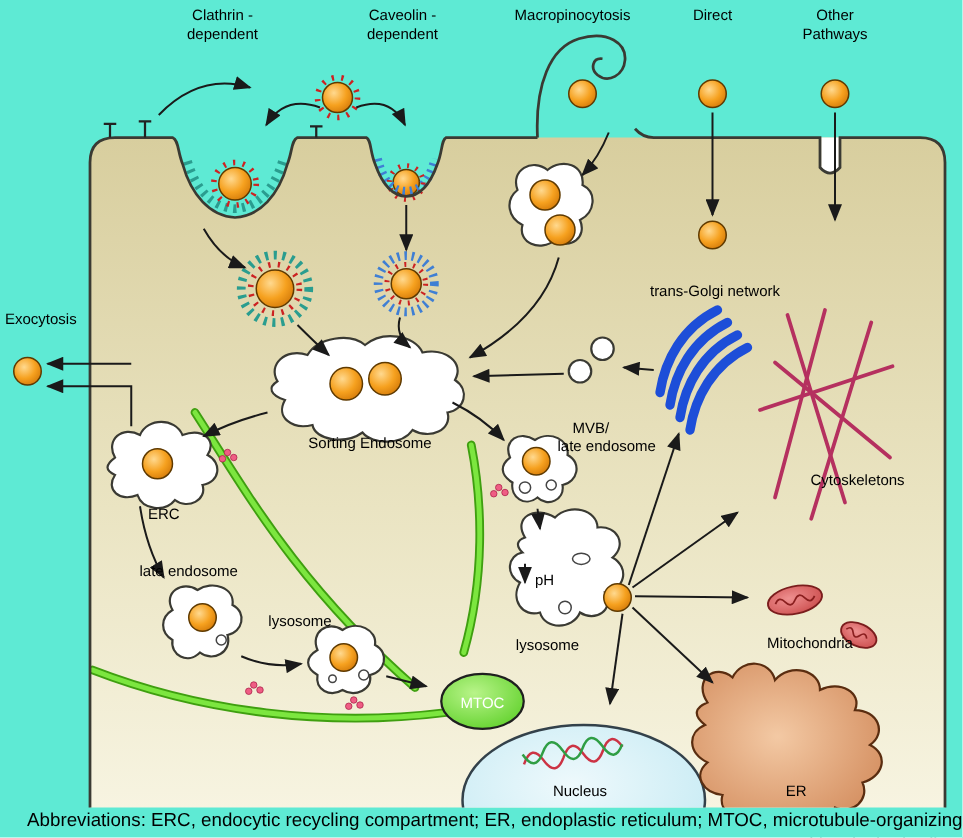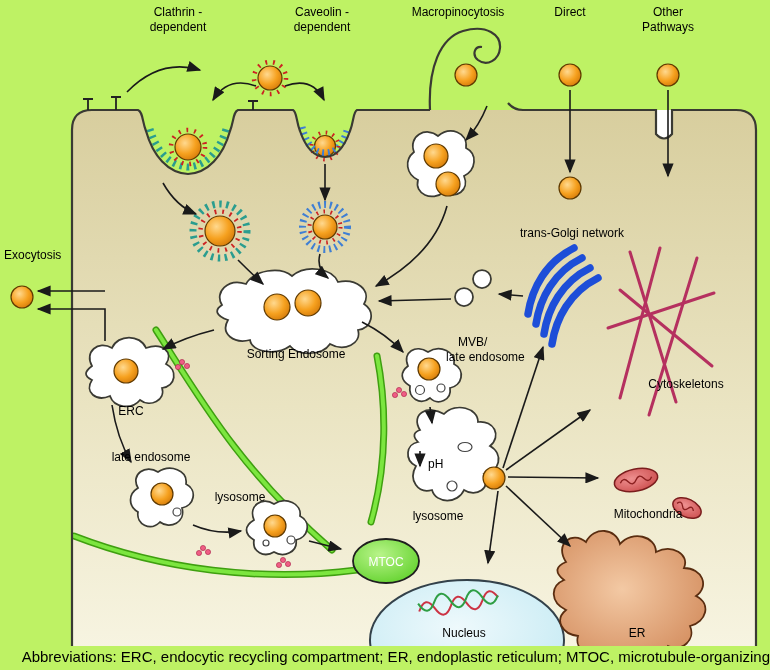--- a/index.html
+++ b/index.html
@@ -1,16 +1,16 @@
 <!DOCTYPE html>
 <html><head>
 <meta charset="utf-8">
 <style>
   html,body{margin:0;padding:0;background:#fff;}
-  #canvas{position:relative;width:770px;height:670px;background:#bef264;overflow:hidden;
+  #canvas{position:relative;width:770px;height:670px;background:#5eead4;overflow:hidden;
           font-family:"Liberation Sans",sans-serif;}
   svg text{font-family:"Liberation Sans",sans-serif;fill:#000;}
   .t12{font-size:12px;}
   .t12w{font-size:12px;fill:#fff;}
   #caption{position:absolute;left:0;top:647px;width:770px;height:35px;line-height:20px;
            text-align:right;font-size:15px;color:#000;}
 </style>
 </head>
 <body>
 

